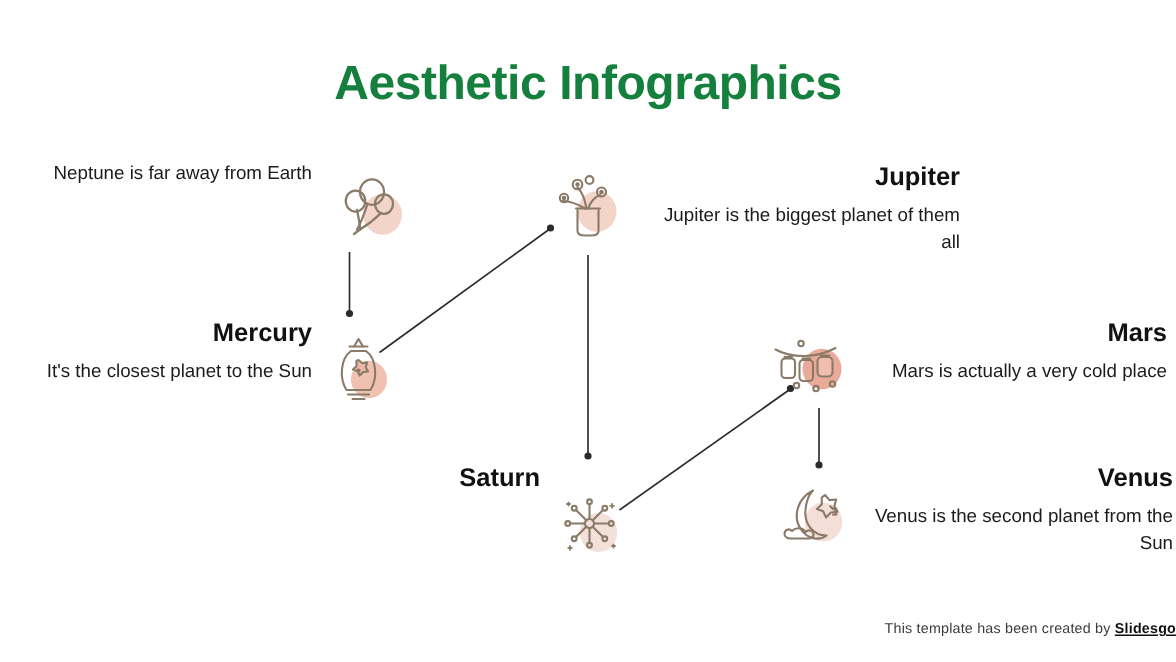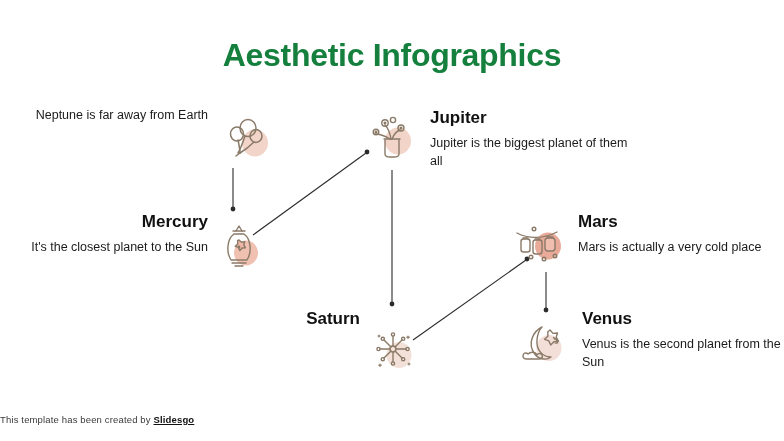--- a/index.html
+++ b/index.html
@@ -35,21 +35,21 @@
   
   .planet {
     position: absolute;
   }
   .ptext {
     position: absolute;
     top: 0;
     width: 200px;
   }
   .ptext.right-align { text-align: right; }
-  .ptext.left-align  { text-align: left; }
+  .ptext.left-align  { text-align: right; }
 
   .pname {
     font-size: 17px;
     font-weight: 700;
     color: #111111;
     line-height: 21px;
     margin-bottom: 7px;
     white-space: nowrap;
   }
   .pdesc {
@@ -74,21 +74,21 @@
     width: 784px; height: 441px;
     pointer-events: none;
   }
 
   
   #footer {
     position: absolute;
     left: 0;
     top: 414px;
     width: 784px;
-    text-align: left;
+    text-align: right;
     font-size: 9.5px;
     color: #3a3a3a;
     letter-spacing: 0.15px;
   }
   #footer .brand {
     font-weight: 700;
     text-decoration: underline;
     color: #111111;
   }
 </style>

